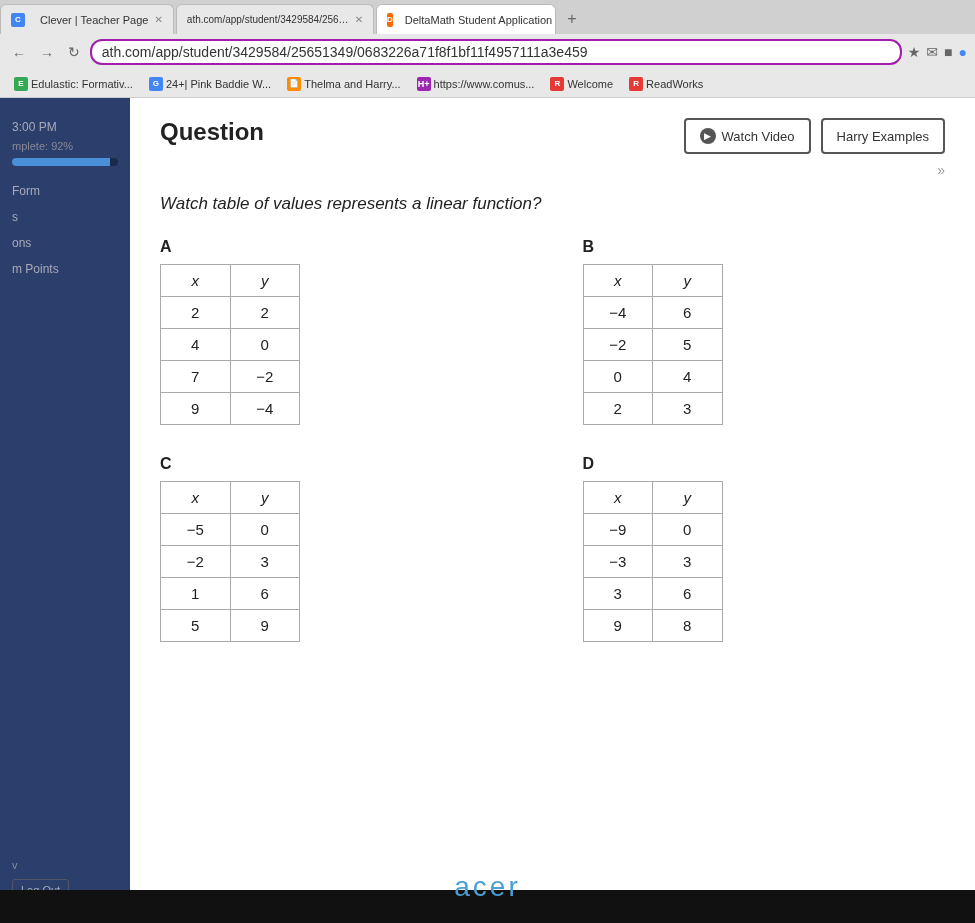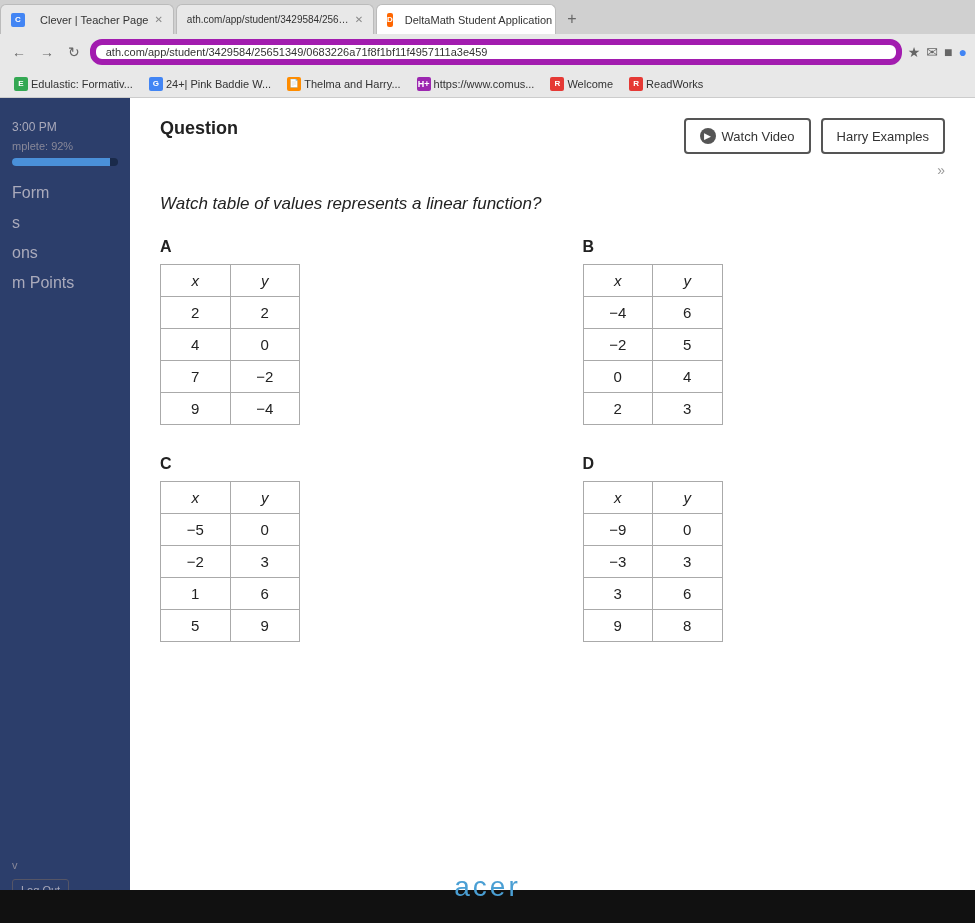--- a/index.html
+++ b/index.html
@@ -78,24 +78,24 @@
     .nav-btn {
       color: #666;
       font-size: 14px;
       padding: 2px 4px;
       cursor: pointer;
     }
 
     .url-box {
       flex: 1;
       background: #fff;
-      border: 6px solid #a21caf;
+      border: 2px solid #a21caf;
       border-radius: 12px;
       padding: 3px 10px;
-      font-size: 11px;
+      font-size: 14px;
       color: #333;
       height: 26px;
       display: flex;
       align-items: center;
     }
 
     .star-icon {
       color: #666;
       font-size: 14px;
     }
@@ -185,21 +185,21 @@
     }
 
     .progress-bar-fill {
       background: #4a90d9;
       height: 100%;
       width: 92%;
     }
 
     .sidebar-section {
       padding: 6px 12px;
-      font-size: 16px;
+      font-size: 12px;
       color: #aab;
     }
 
     .sidebar-bottom {
       margin-top: auto;
       padding: 12px;
     }
 
     .logout-btn {
       background: transparent;
@@ -220,21 +220,21 @@
     }
 
     .question-header {
       display: flex;
       justify-content: space-between;
       align-items: flex-start;
       margin-bottom: 16px;
     }
 
     .question-title {
-      font-size: 18px;
+      font-size: 24px;
       font-weight: bold;
       color: #222;
     }
 
     .header-buttons {
       display: flex;
       gap: 10px;
     }
 
     .watch-video-btn {

